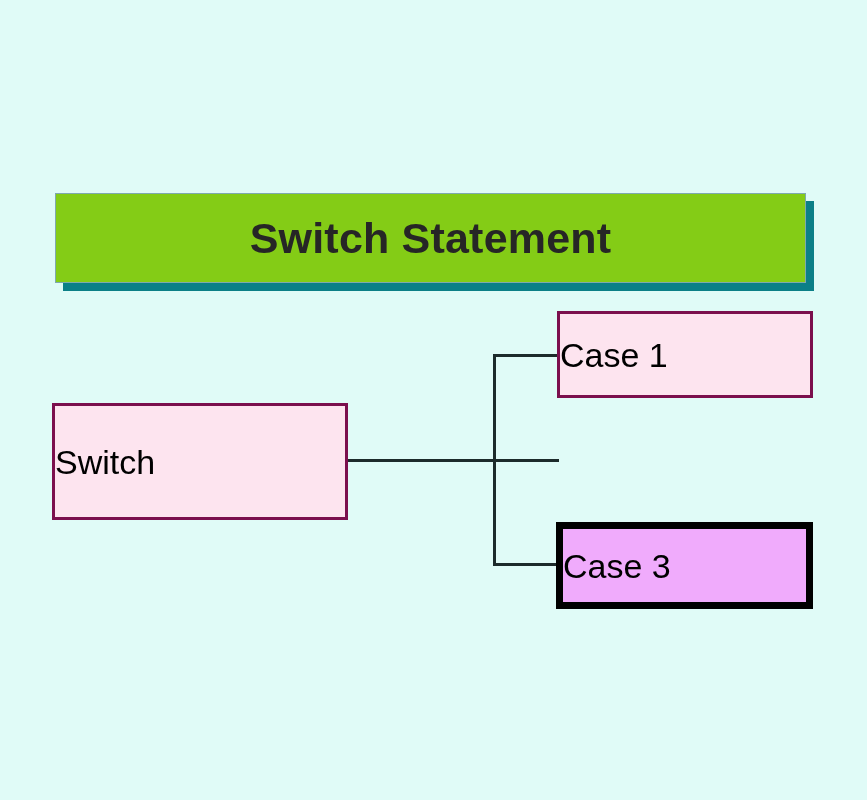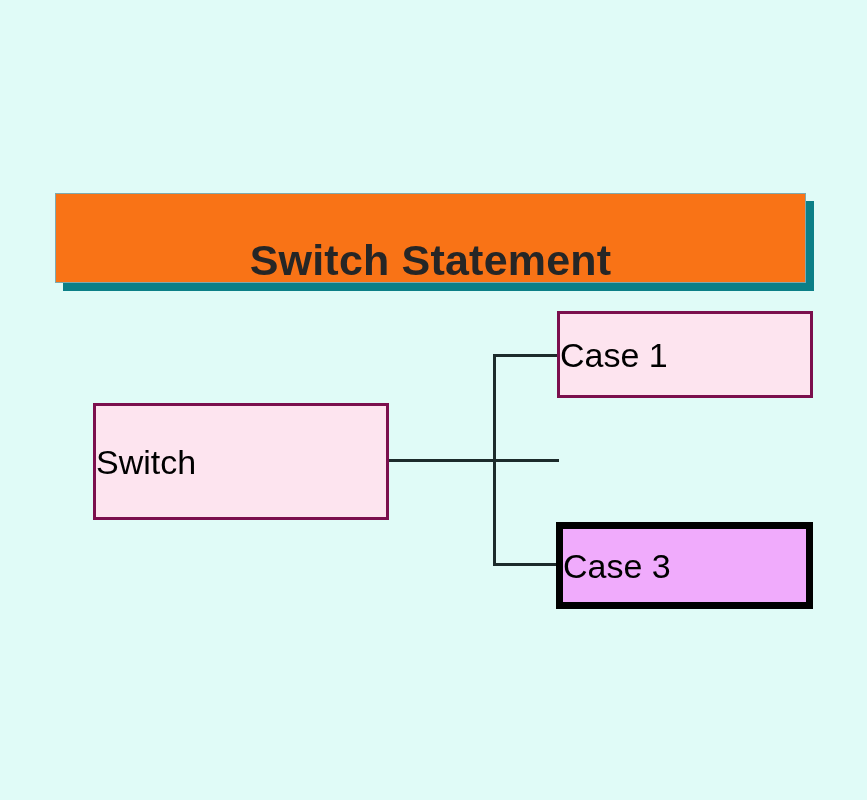--- a/index.html
+++ b/index.html
@@ -32,25 +32,25 @@
     width: 751px;
     height: 90px;
     background: #0b7f87;
   }
   .title-card {
     position: absolute;
     left: 55px;
     top: 193px;
     width: 751px;
     height: 90px;
-    background: #f97316;
+    background: #84cc16;
     border: 1px solid #7fa9ad;
     box-sizing: border-box;
     display: flex;
-    align-items: flex-end;
+    align-items: center;
     justify-content: center;
   }
   .title-text {
     font-size: 43px;
     font-weight: bold;
     color: #262626;
     letter-spacing: 0.2px;
     line-height: 1;
     white-space: nowrap;
   }
@@ -103,21 +103,20 @@
     line-height: 1;
   }
 
   .node-switch {
     left: 52px;
     top: 403px;
     width: 296px;
     height: 117px;
     background: #fde4ef;
     border: 3px solid #7b0f4d;
-    margin-left: 41px;
   }
 
   .node-case1 {
     left: 557px;
     top: 311px;
     width: 256px;
     height: 87px;
     background: #fde4ef;
     border: 3px solid #7b0f4d;
   }

